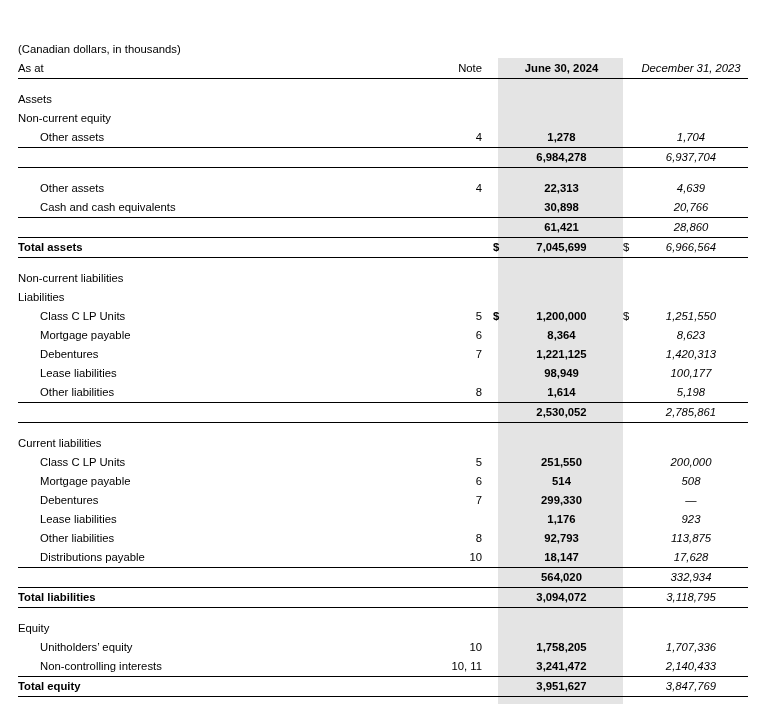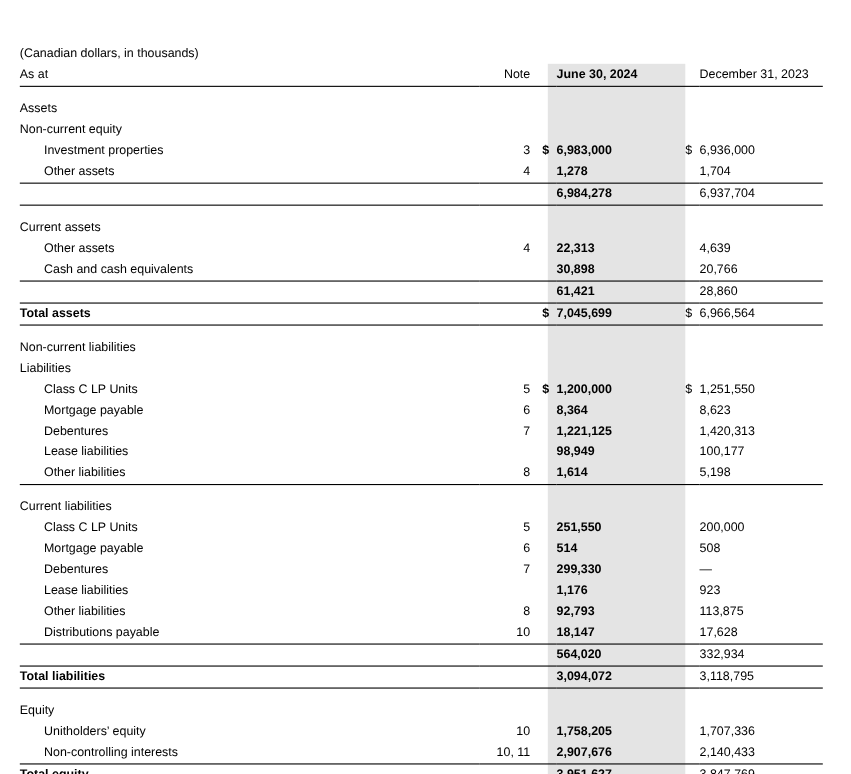--- a/index.html
+++ b/index.html
@@ -58,23 +58,23 @@
     vertical-align: bottom;
     line-height: 19px;
     height: 19px;
     white-space: nowrap;
   }
 
   
   .lbl      { text-align: left; }
   .note     { text-align: right; padding-right: 8px; }
   .sym      { text-align: left; padding-left: 3px; }
-  .val      { text-align: left; }
+  .val      { text-align: center; }
   .val-cur  { padding-right: 3px; }
-  .val-prv  { padding-right: 2px; }
+  .val-prv  { padding-right: 2px; font-style: italic; }
 
   
   .caption   { font-size: 11.3px; }
   .hdr-txt   { font-size: 11.3px; }
   .hdr-bold  { font-weight: bold; }
   .section   { font-weight: normal; }
   .item      { padding-left: 22px; }
   .bold      { font-weight: bold; }
 
   
@@ -117,28 +117,20 @@
           <td colspan="6"></td>
         </tr>
 
       <tr>
         <td class="lbl section" colspan="6">Assets</td>
       </tr>
       <tr>
         <td class="lbl section" colspan="6">Non-current equity</td>
       </tr>
 
-      <tr>
-        <td class="lbl item">Investment properties</td>
-        <td class="note">3</td>
-        <td class="sym bold">$</td>
-        <td class="val val-cur bold">6,983,000</td>
-        <td class="sym">$</td>
-        <td class="val val-prv">6,936,000</td>
-      </tr>
 
       <tr class="rule-under">
         <td class="lbl item">Other assets</td>
         <td class="note">4</td>
         <td class="sym"></td>
         <td class="val val-cur bold">1,278</td>
         <td class="sym"></td>
         <td class="val val-prv">1,704</td>
       </tr>
 
@@ -148,23 +140,20 @@
         <td class="sym"></td>
         <td class="val val-cur bold">6,984,278</td>
         <td class="sym"></td>
         <td class="val val-prv">6,937,704</td>
       </tr>
 
       <tr class="spacer">
           <td colspan="6"></td>
         </tr>
 
-      <tr>
-        <td class="lbl section" colspan="6">Current assets</td>
-      </tr>
 
 
       <tr>
         <td class="lbl item">Other assets</td>
         <td class="note">4</td>
         <td class="sym"></td>
         <td class="val val-cur bold">22,313</td>
         <td class="sym"></td>
         <td class="val val-prv">4,639</td>
       </tr>
@@ -245,20 +234,28 @@
 
       <tr class="rule-under">
         <td class="lbl item">Other liabilities</td>
         <td class="note">8</td>
         <td class="sym"></td>
         <td class="val val-cur bold">1,614</td>
         <td class="sym"></td>
         <td class="val val-prv">5,198</td>
       </tr>
 
+      <tr class="rule-under">
+        <td class="lbl"></td>
+        <td class="note"></td>
+        <td class="sym"></td>
+        <td class="val val-cur bold">2,530,052</td>
+        <td class="sym"></td>
+        <td class="val val-prv">2,785,861</td>
+      </tr>
 
       <tr class="spacer">
           <td colspan="6"></td>
         </tr>
 
       <tr>
         <td class="lbl section" colspan="6">Current liabilities</td>
       </tr>
 
       <tr>
@@ -347,21 +344,21 @@
         <td class="sym"></td>
         <td class="val val-cur bold">1,758,205</td>
         <td class="sym"></td>
         <td class="val val-prv">1,707,336</td>
       </tr>
 
       <tr class="rule-under">
         <td class="lbl item">Non-controlling interests</td>
         <td class="note">10, 11</td>
         <td class="sym"></td>
-        <td class="val val-cur bold">2,907,676</td>
+        <td class="val val-cur bold">3,241,472</td>
         <td class="sym"></td>
         <td class="val val-prv">2,140,433</td>
       </tr>
 
       <tr class="rule-under">
         <td class="lbl bold">Total equity</td>
         <td class="note"></td>
         <td class="sym"></td>
         <td class="val val-cur bold">3,951,627</td>
         <td class="sym"></td>

